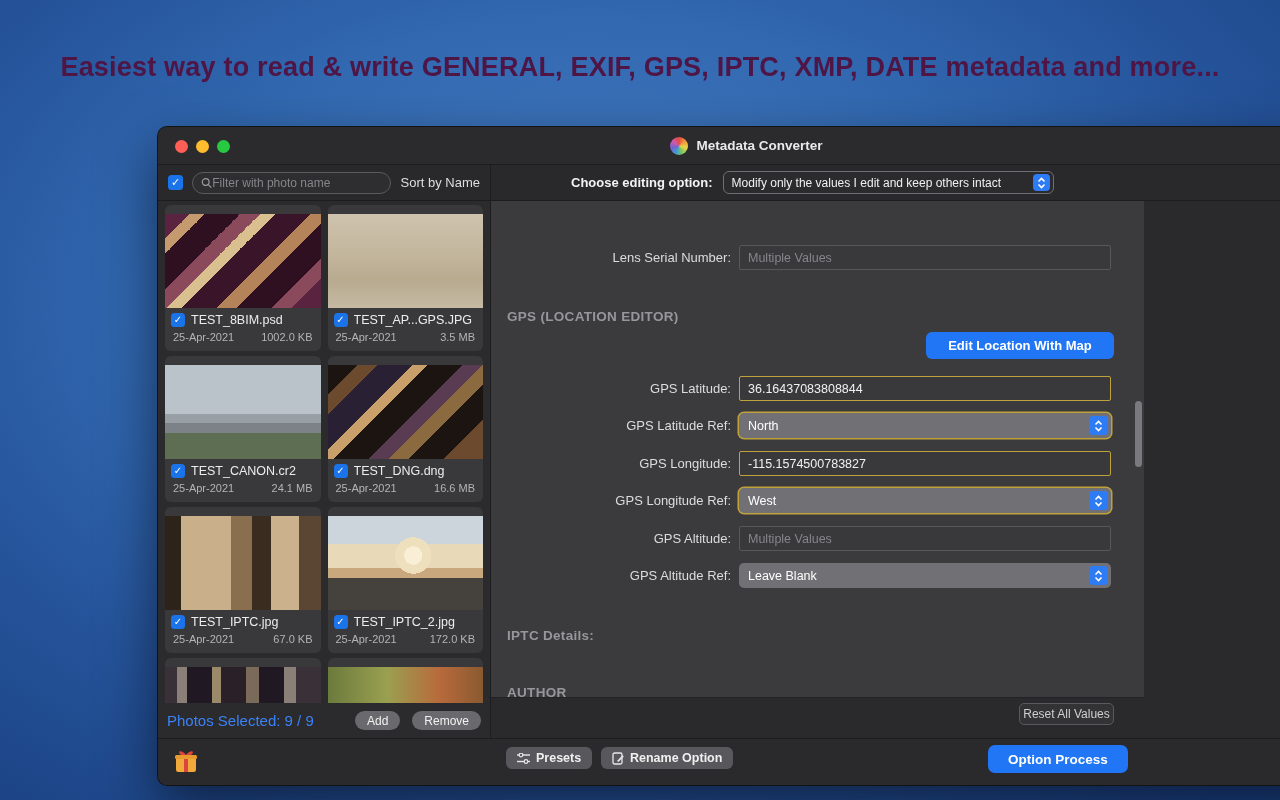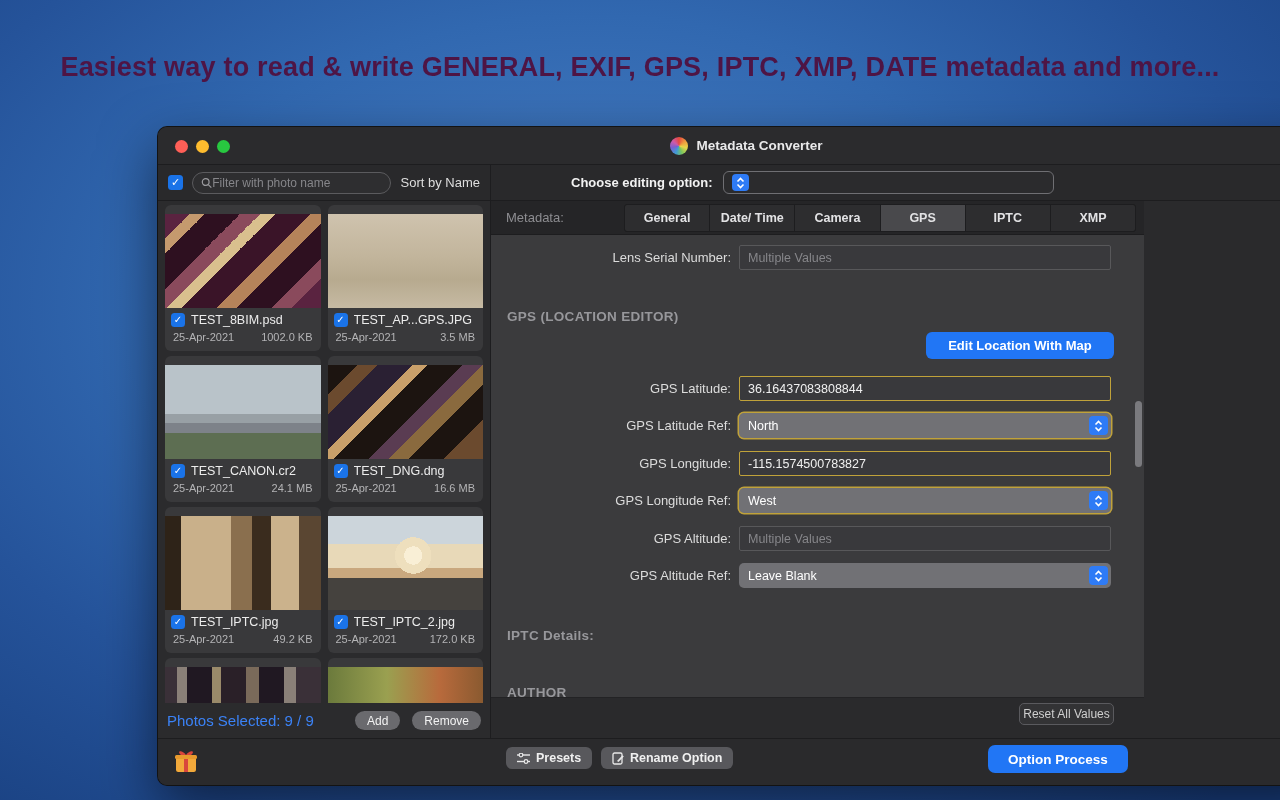--- a/index.html
+++ b/index.html
@@ -157,20 +157,21 @@
           <circle cx="5" cy="5" r="3.6" fill="none" stroke="#9a9a9e" stroke-width="1.3"></circle>
           <line x1="8" y1="8" x2="11" y2="11" stroke="#9a9a9e" stroke-width="1.3"></line>
         </svg>
         <input type="text" placeholder="Filter with photo name" style="">
       </div>
       <div class="sortlabel">Sort by Name</div>
     </div>
     <div class="toolbar-right">
       <div class="edit-opt-label">Choose editing option:</div>
       <div class="edit-opt-select">
+        <div class="val">Modify only the values I edit and keep others intact</div>
         <div class="stepper">
           <svg width="9" height="12" viewBox="0 0 9 12">
             <polyline points="1.5,4.5 4.5,1.5 7.5,4.5" fill="none" stroke="#fff" stroke-width="1.6"></polyline>
             <polyline points="1.5,7.5 4.5,10.5 7.5,7.5" fill="none" stroke="#fff" stroke-width="1.6"></polyline>
           </svg>
         </div>
       </div>
     </div>
   </div>
 
@@ -226,21 +227,21 @@
         </div>
         <div class="cell">
           <div class="pad"></div>
           <div class="thumb t5"></div>
           <div class="namerow">
             <div class="cb">✓</div>
             <div class="pname">TEST_IPTC.jpg</div>
           </div>
           <div class="metarow">
             <span>25-Apr-2021</span>
-            <span>49.2 KB</span>
+            <span>67.0 KB</span>
           </div>
         </div>
         <div class="cell">
           <div class="pad"></div>
           <div class="thumb t6"></div>
           <div class="namerow">
             <div class="cb">✓</div>
             <div class="pname">TEST_IPTC_2.jpg</div>
           </div>
           <div class="metarow">
@@ -258,31 +259,20 @@
         </div>
       </div>
     <div class="statusrow">
       <div class="statustext">Photos Selected: 9 / 9</div>
       <div class="btn-gray">Add</div>
       <div class="btn-gray">Remove</div>
     </div>
   </div>
 
   <div class="metapanel">
-    <div class="tabbar">
-      <div class="panel-label">Metadata:</div>
-      <div class="tabs">
-          <div class="tab">General</div>
-          <div class="tab">Date/ Time</div>
-          <div class="tab">Camera</div>
-          <div class="tab active">GPS</div>
-          <div class="tab">IPTC</div>
-          <div class="tab">XMP</div>
-        </div>
-    </div>
     <div class="scrollarea">
       <div class="frow" style="top:10px">
         <div class="flabel">Lens Serial Number:</div>
         <div class="field">
           <span class="ph">Multiple Values</span>
         </div>
       </div>
       <div class="sectionhead" style="top:74px">GPS (LOCATION EDITOR)</div>
       <div class="btn-blue editmap">Edit Location With Map</div>
       <div>

